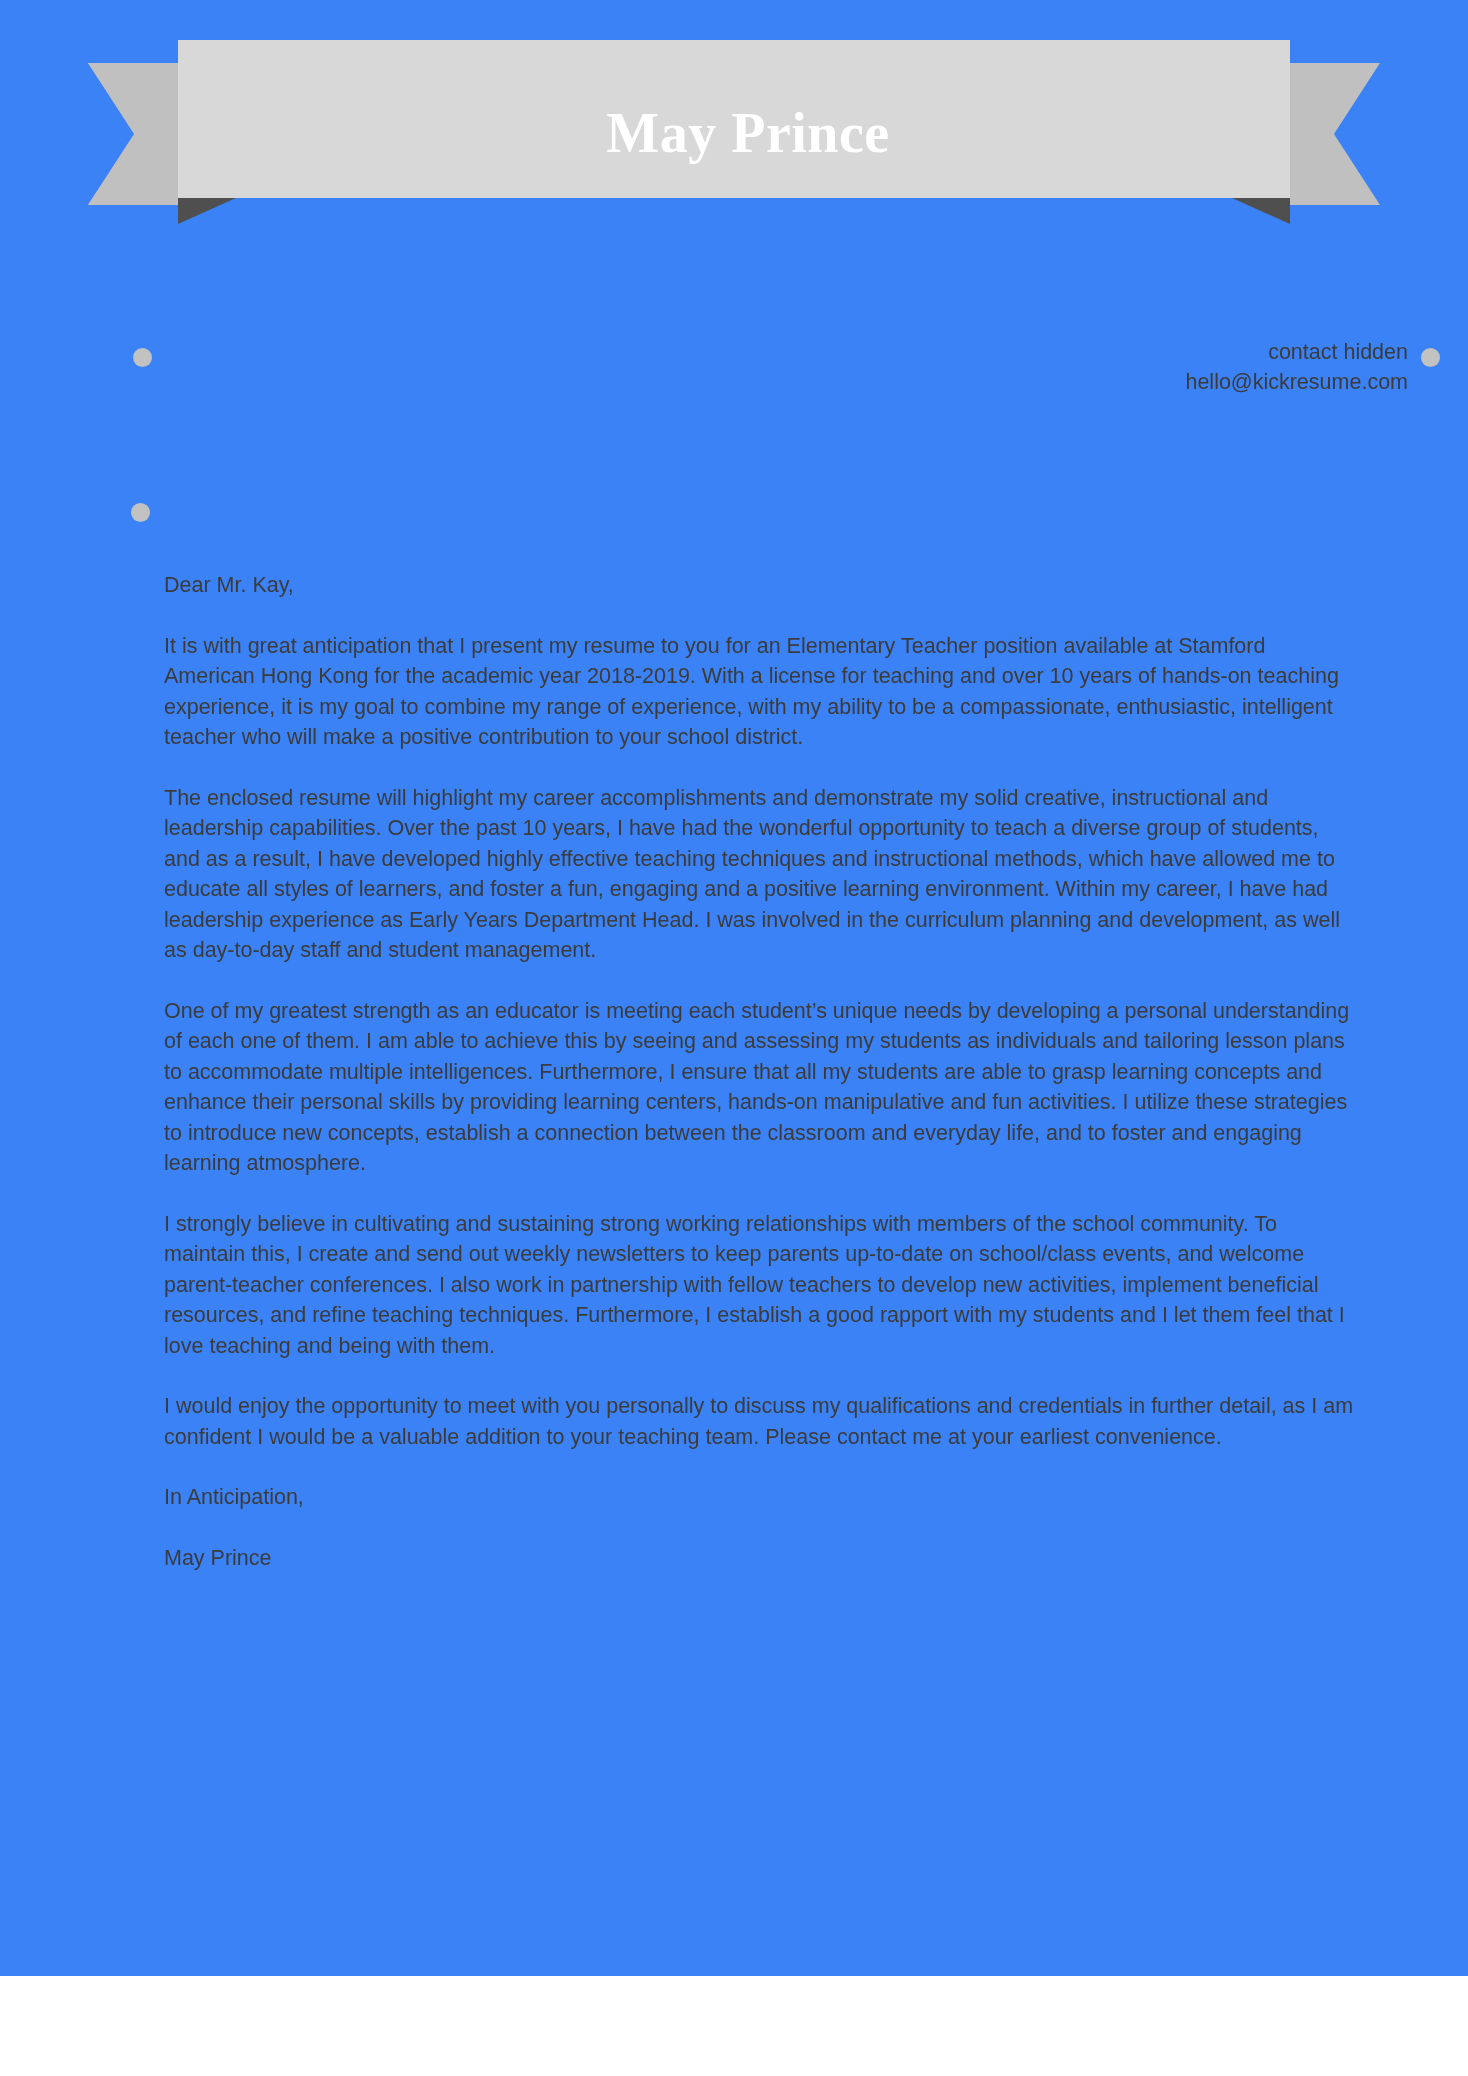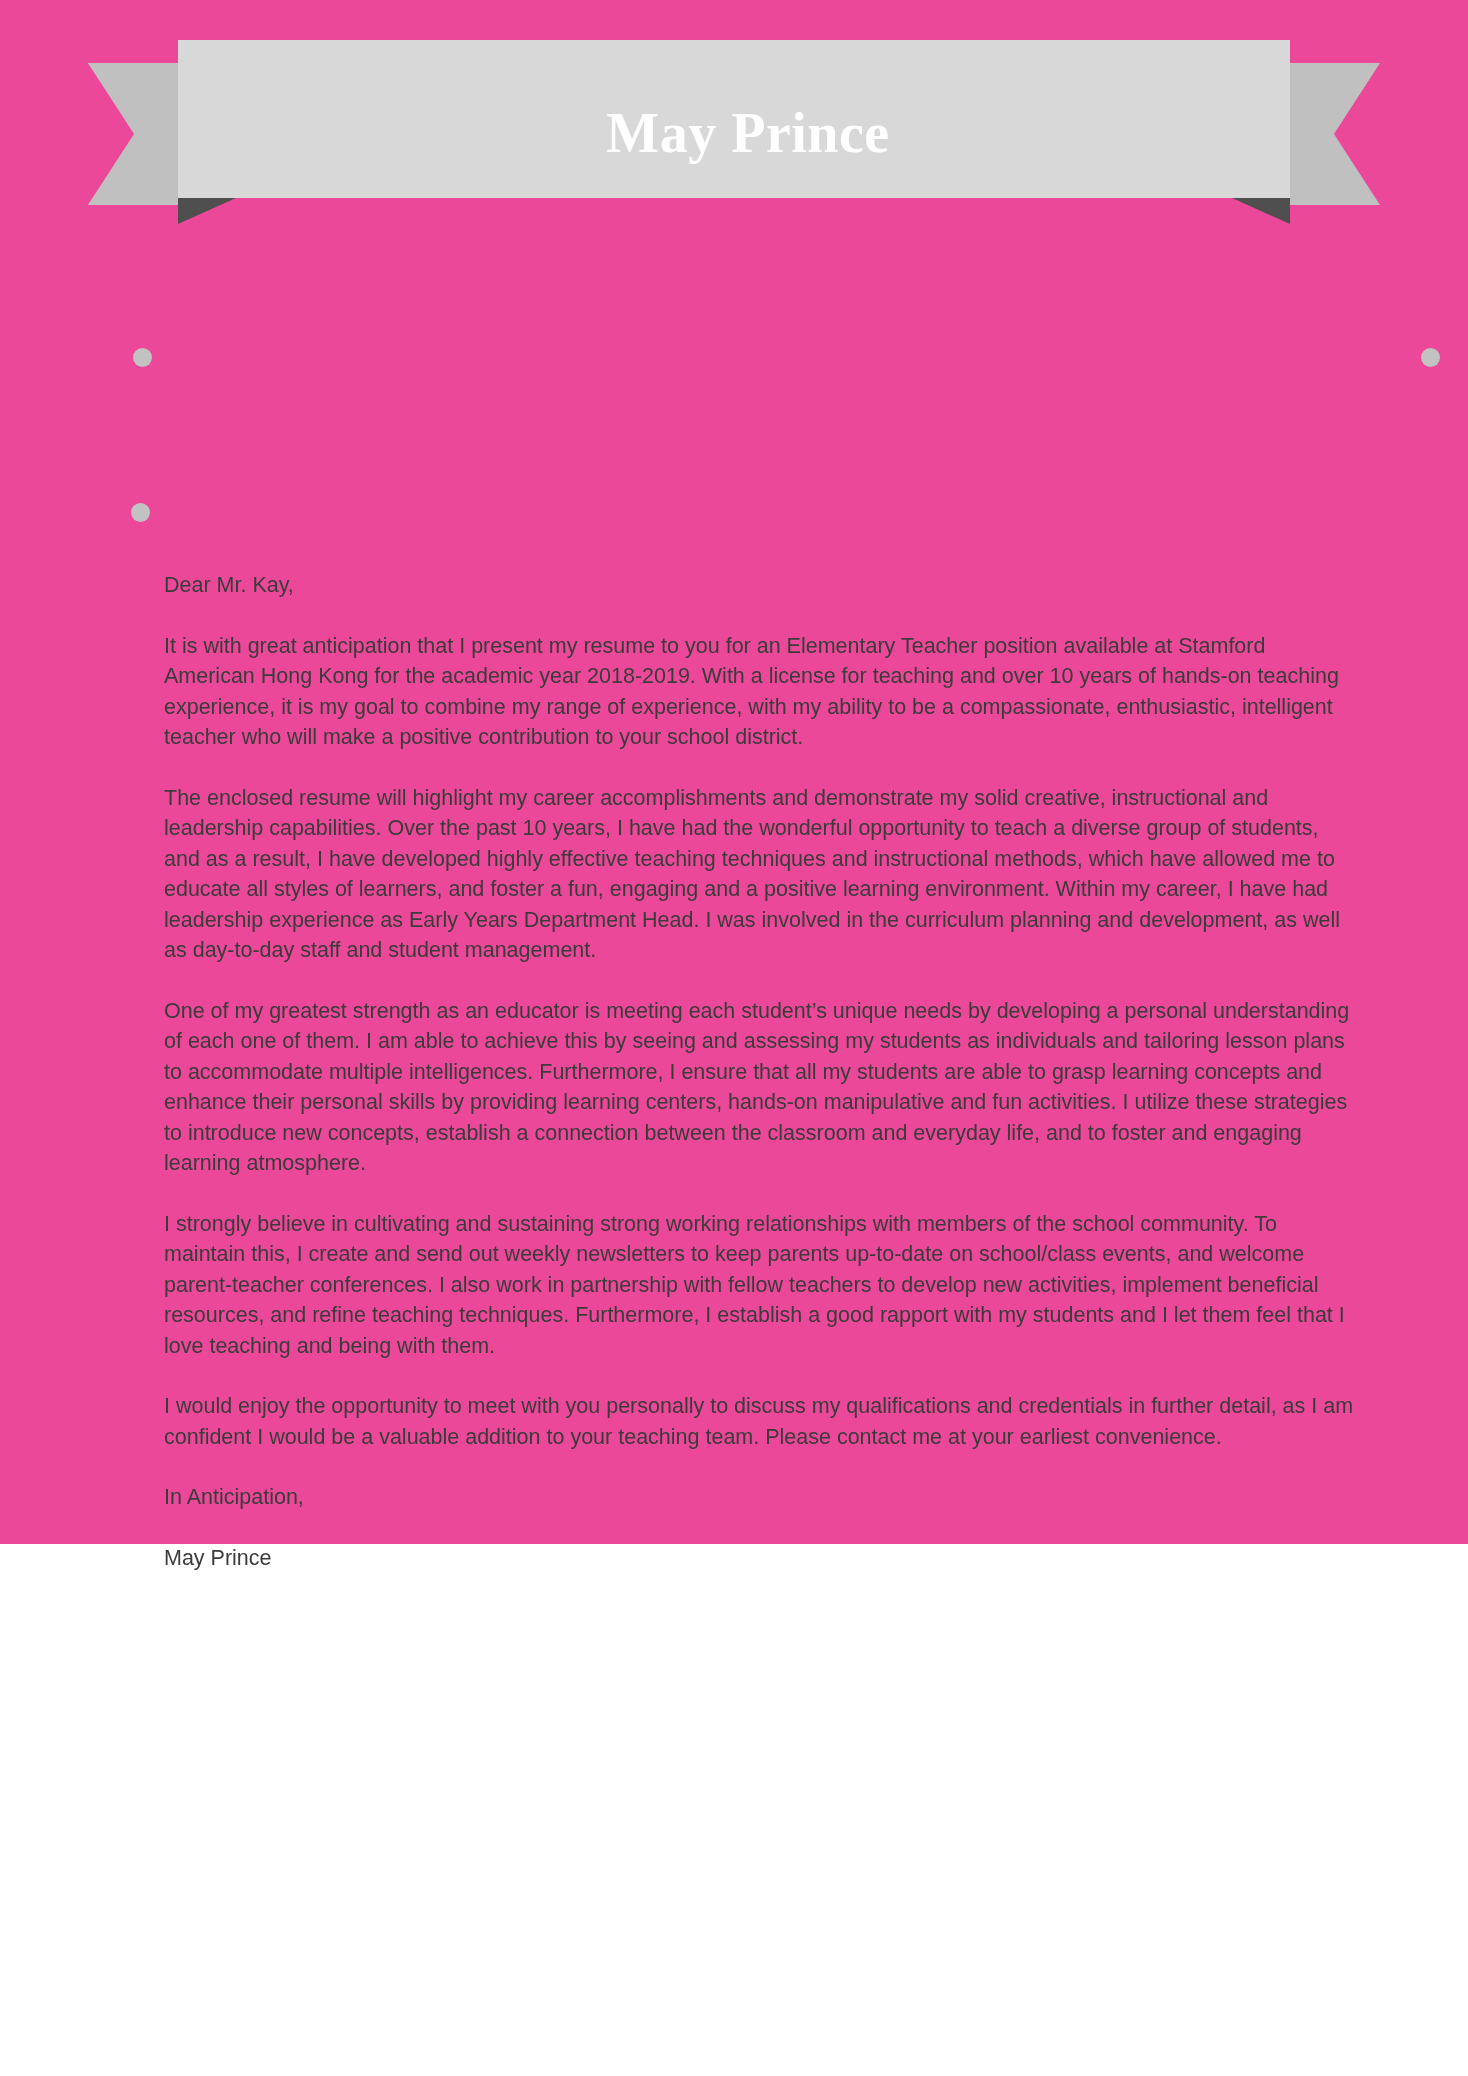--- a/index.html
+++ b/index.html
@@ -11,22 +11,22 @@
     height: 2076px;
     background: #ffffff;
     font-family: "Liberation Sans", sans-serif;
     -webkit-font-smoothing: antialiased;
     overflow: hidden;
   }
 
   .page {
     position: relative;
     width: 1468px;
-    height: 1544px;
-    background: #ec4899;
+    height: 1976px;
+    background: #3b82f6;
   }
 
   
   .ribbon {
     position: absolute;
     left: 0;
     top: 0;
     width: 1468px;
     height: 250px;
     pointer-events: none;
@@ -130,20 +130,24 @@
 
       <rect x="178" y="40" width="1112" height="158" fill="#d8d8d8"></rect>
     </svg>
     <div class="ribbon-title">May Prince</div>
   </div>
 
   <div class="dot dot-left-top"></div>
   <div class="dot dot-contact-right"></div>
   <div class="dot dot-left-body"></div>
 
+  <div class="contact-block">
+    <div class="contact-line">contact hidden</div>
+    <div class="contact-line">hello@kickresume.com</div>
+  </div>
 
   <div class="letter">
     <p class="salutation">Dear Mr. Kay,</p>
     <p>It is with great anticipation that I present my resume to you for an Elementary Teacher position available at Stamford American Hong Kong for the academic year 2018-2019. With a license for teaching and over 10 years of hands-on teaching experience, it is my goal to combine my range of experience, with my ability to be a compassionate, enthusiastic, intelligent teacher who will make a positive contribution to your school district.</p>
     <p>The enclosed resume will highlight my career accomplishments and demonstrate my solid creative, instructional and leadership capabilities. Over the past 10 years, I have had the wonderful opportunity to teach a diverse group of students, and as a result, I have developed highly effective teaching techniques and instructional methods, which have allowed me to educate all styles of learners, and foster a fun, engaging and a positive learning environment. Within my career, I have had leadership experience as Early Years Department Head. I was involved in the curriculum planning and development, as well as day-to-day staff and student management.</p>
     <p>One of my greatest strength as an educator is meeting each student’s unique needs by developing a personal understanding of each one of them. I am able to achieve this by seeing and assessing my students as individuals and tailoring lesson plans to accommodate multiple intelligences. Furthermore, I ensure that all my students are able to grasp learning concepts and enhance their personal skills by providing learning centers, hands-on manipulative and fun activities. I utilize these strategies to introduce new concepts, establish a connection between the classroom and everyday life, and to foster and engaging learning atmosphere.</p>
     <p>I strongly believe in cultivating and sustaining strong working relationships with members of the school community. To maintain this, I create and send out weekly newsletters to keep parents up-to-date on school/class events, and welcome parent-teacher conferences. I also work in partnership with fellow teachers to develop new activities, implement beneficial resources, and refine teaching techniques. Furthermore, I establish a good rapport with my students and I let them feel that I love teaching and being with them.</p>
     <p>I would enjoy the opportunity to meet with you personally to discuss my qualifications and credentials in further detail, as I am confident I would be a valuable addition to your teaching team. Please contact me at your earliest convenience.</p>
     <p class="closing">In Anticipation,</p>
     <p class="signature">May Prince</p>

